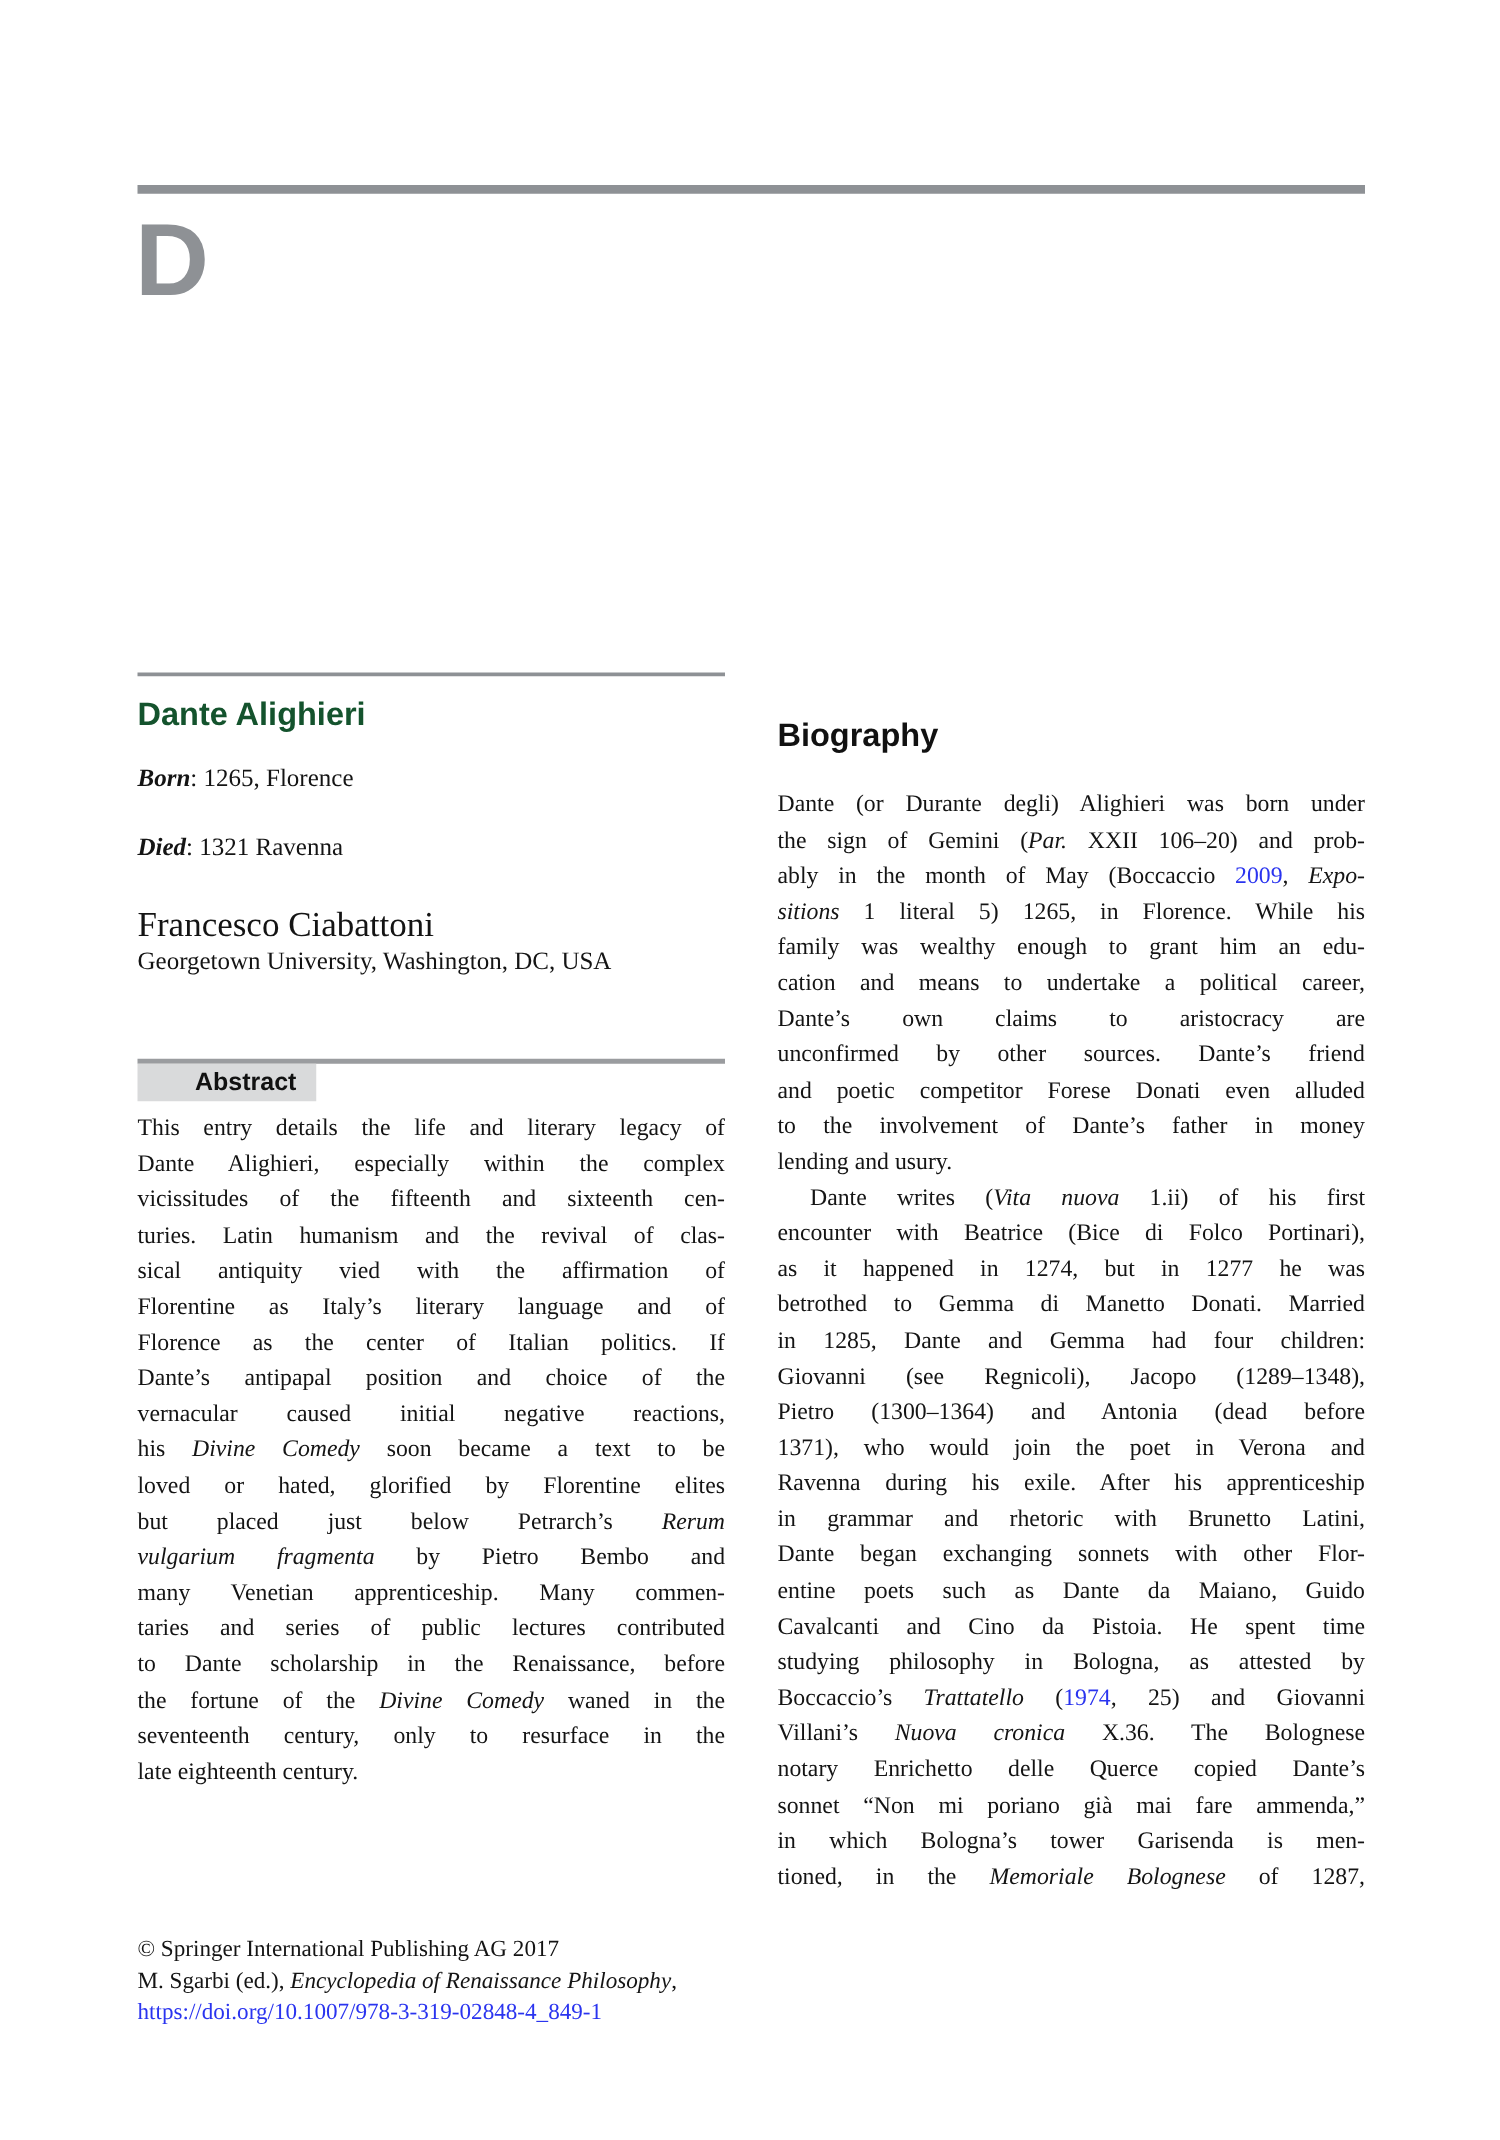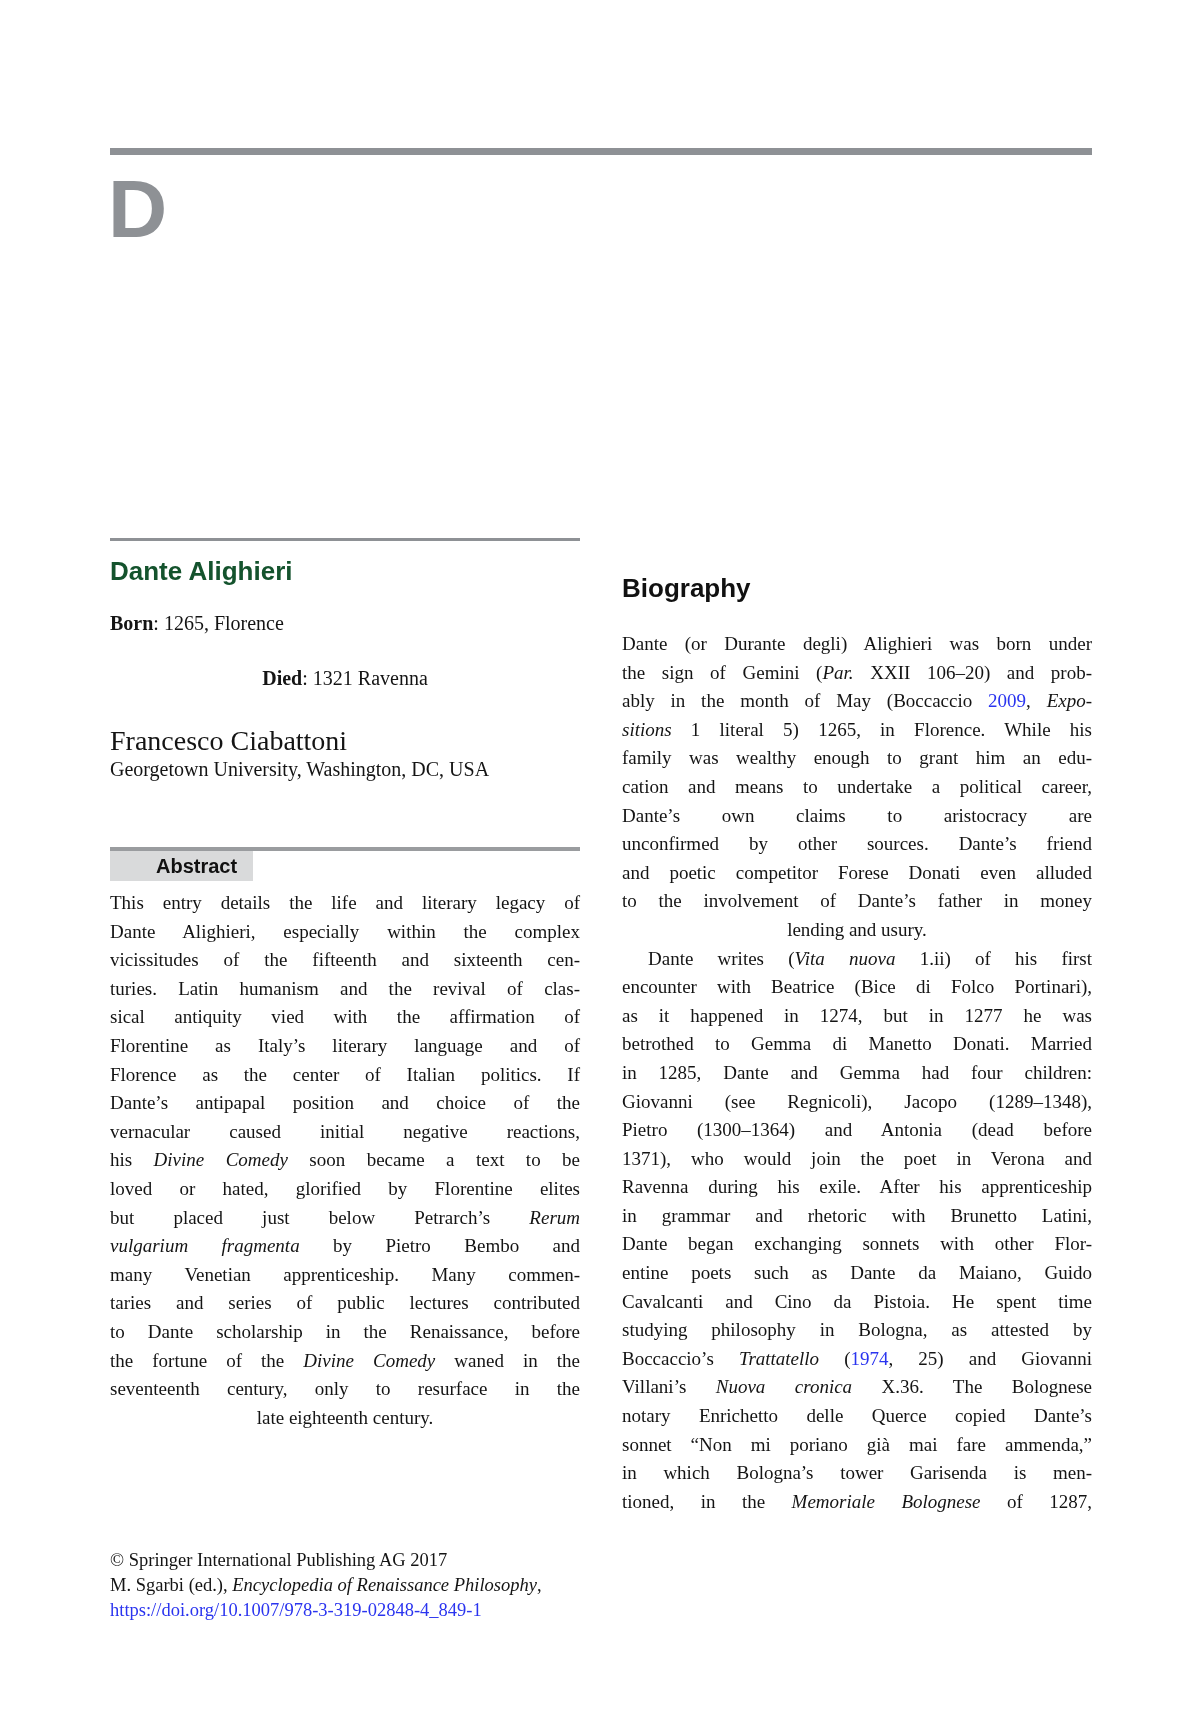--- a/index.html
+++ b/index.html
@@ -14,39 +14,39 @@
   }
   .col-left  { position:absolute; left:110px; top:538px; width:470px; }
   .col-right { position:absolute; left:622px; top:558px; width:470px; }
 
   .title-rule { height:3px; background:#8e9195; margin:0 0 14px 0; }
   .entry-title {
     font-family:"Liberation Sans", sans-serif; font-weight:bold; font-size:26px;
     line-height:32px; margin:0 0 24px 0; color:#14532d;
   }
   .meta-line { font-size:20px; line-height:24px; margin:0 0 31px 0; }
-  .meta-line .bold-italic { font-weight:bold; }
-  .meta-line.died { margin-bottom:36px;text-align:center; }
+  .meta-line .bold-italic { font-weight:bold; font-style:italic; }
+  .meta-line.died { margin-bottom:36px; }
   .author-line { font-size:28px; line-height:29px; margin:0; }
   .affil-line  { font-size:20px; line-height:29px; margin:0 0 63px 0; }
 
   .abstract-rule { height:4px; background:#9a9c9f; }
   .abstract-tab {
     display:inline-block; background:#d9dadb; font-family:"Liberation Sans", sans-serif;
     font-weight:bold; font-size:20px; line-height:30px; padding:0 16px 0 46px; color:#111;
   }
   .abstract-body { margin-top:8px; }
 
   .bio-heading {
     font-family:"Liberation Sans", sans-serif; font-weight:bold; font-size:26px;
     line-height:32px; margin:14px 0 0 0; color:#111;
   }
   .bio-body { margin-top:26px; }
 
-  .line { font-size:19px; line-height:28.6px; white-space:normal;text-align:center; }
+  .line { font-size:19px; line-height:28.6px; white-space:normal; }
   .jline { text-align:justify; text-align-last:justify; }
   .indent { text-indent:26px; }
   .line em { font-style:italic; }
 
   .cite-link { color:#2a34ef; cursor:pointer; }
 
   .page-footer { position:absolute; left:110px; top:1548px; width:520px; font-size:18.5px; line-height:25px; }
   .page-footer .doi { color:#2a34ef; text-decoration:none; display:inline-block; }
 </style>
 </head>

